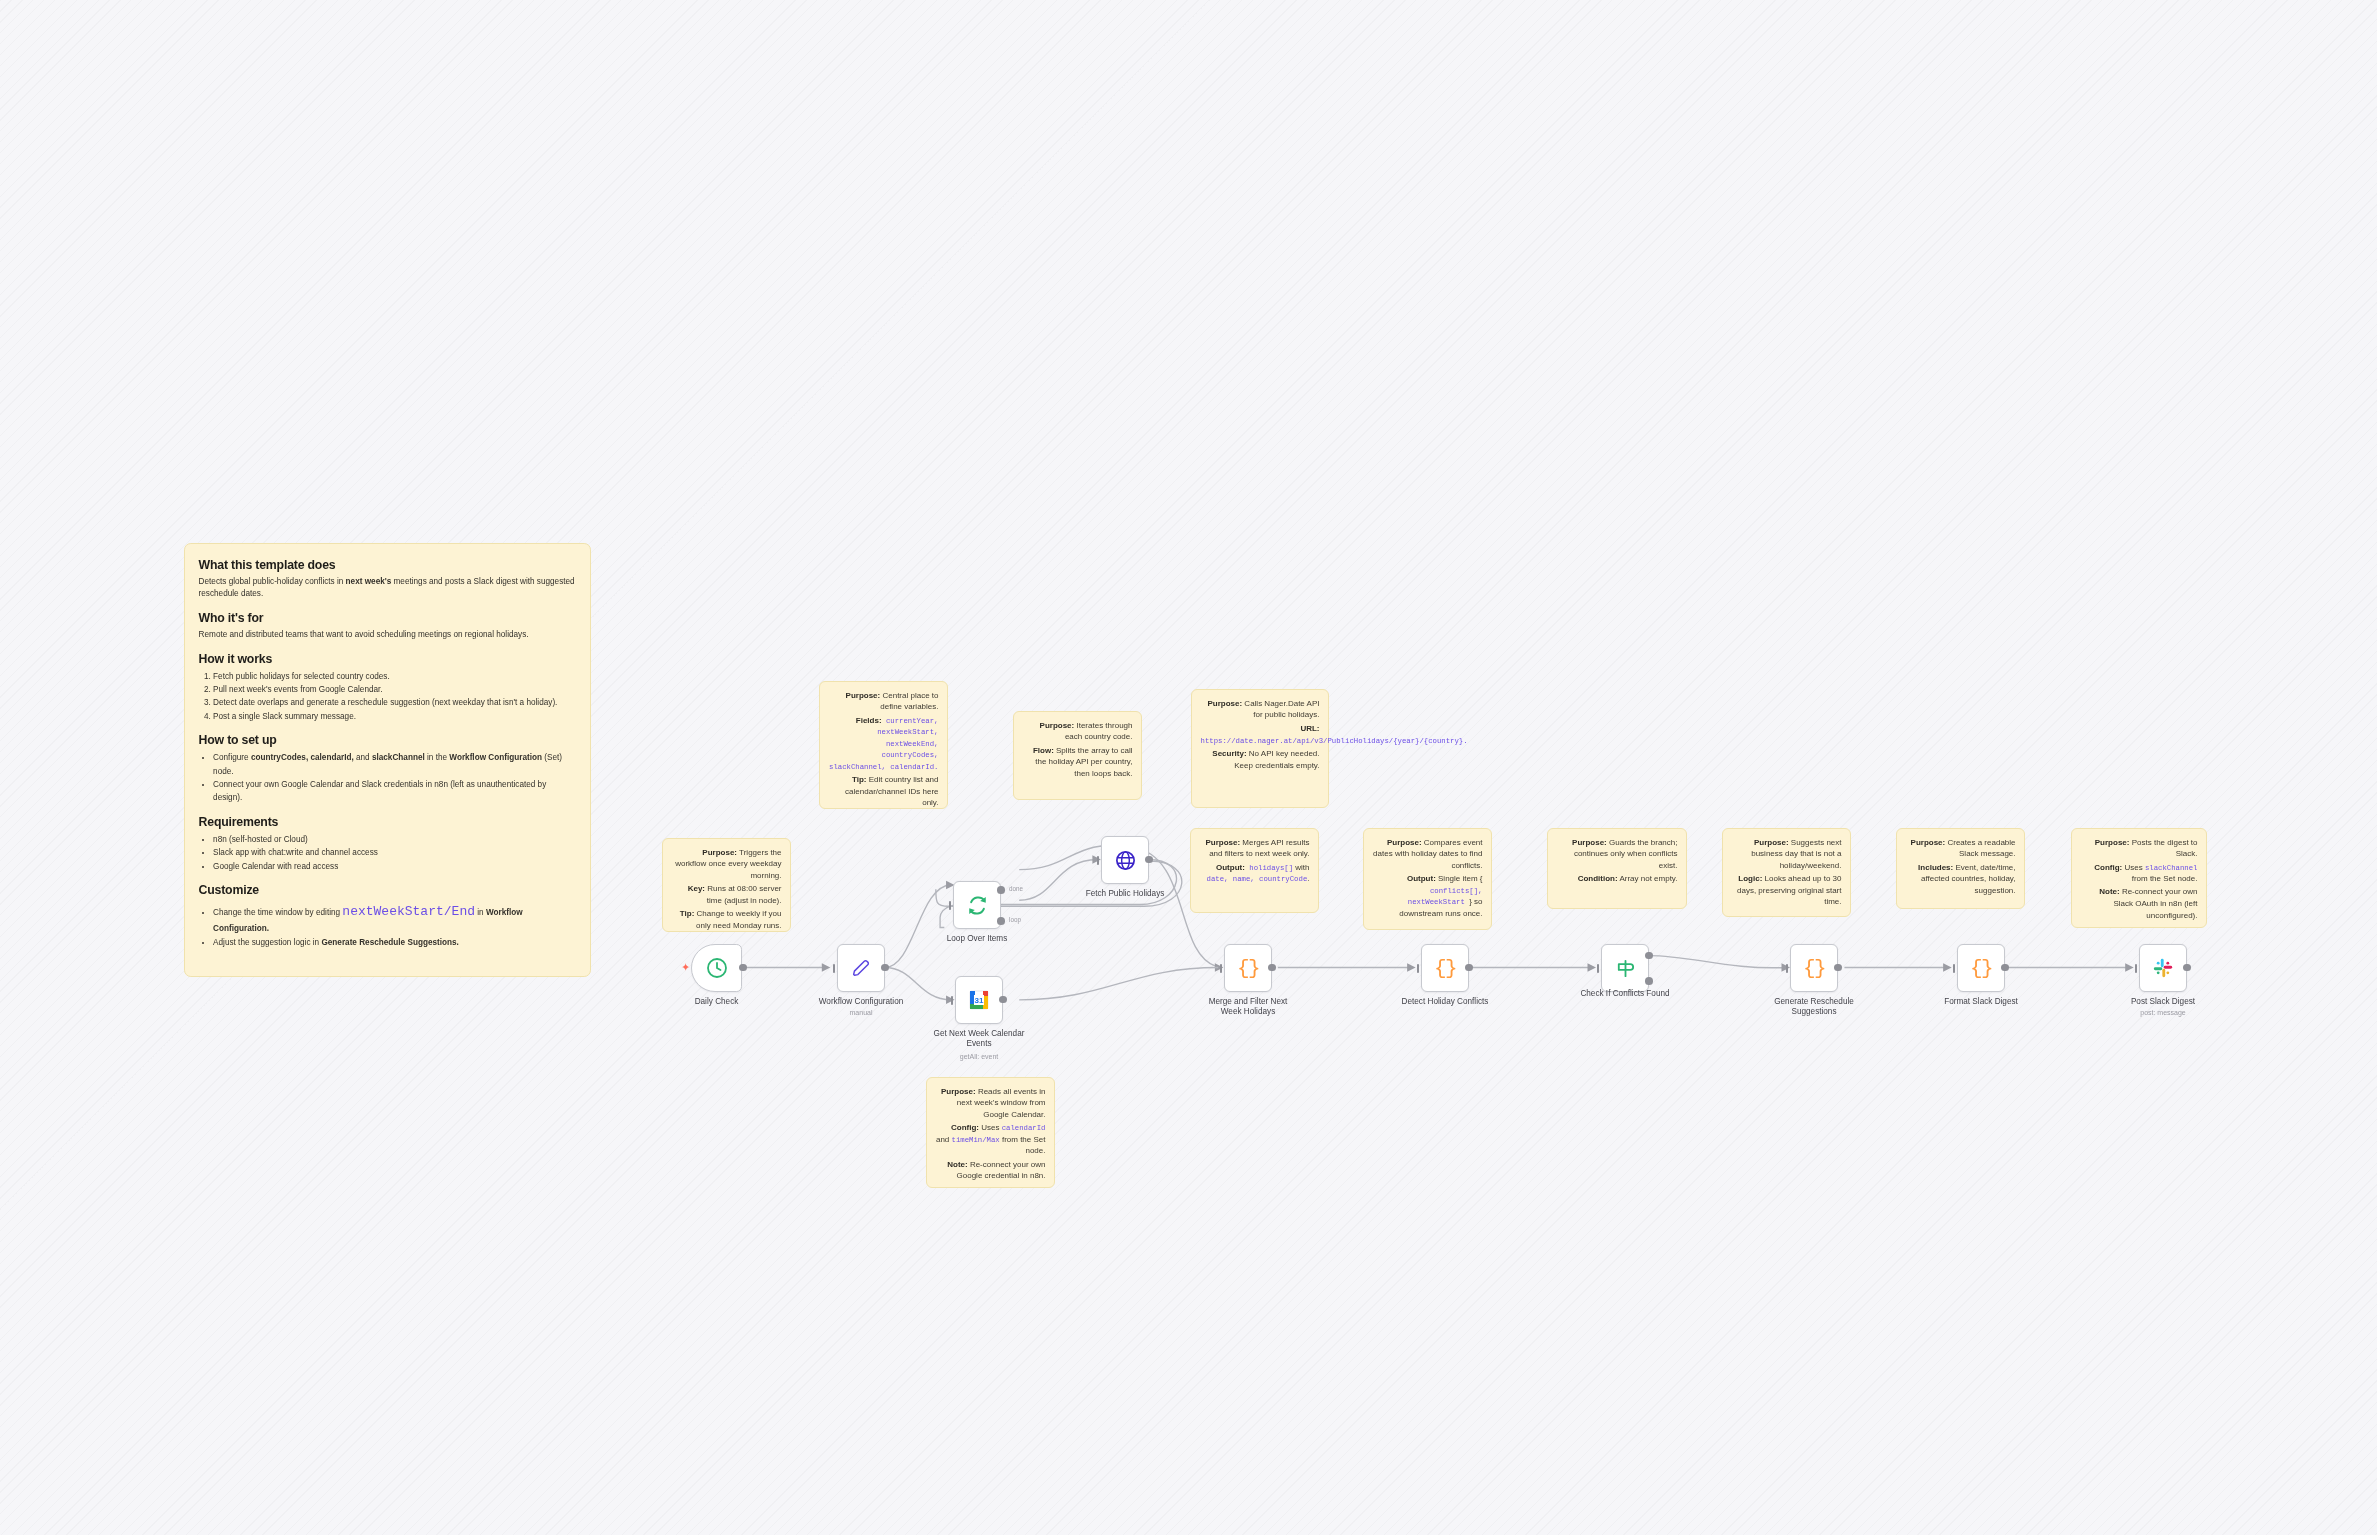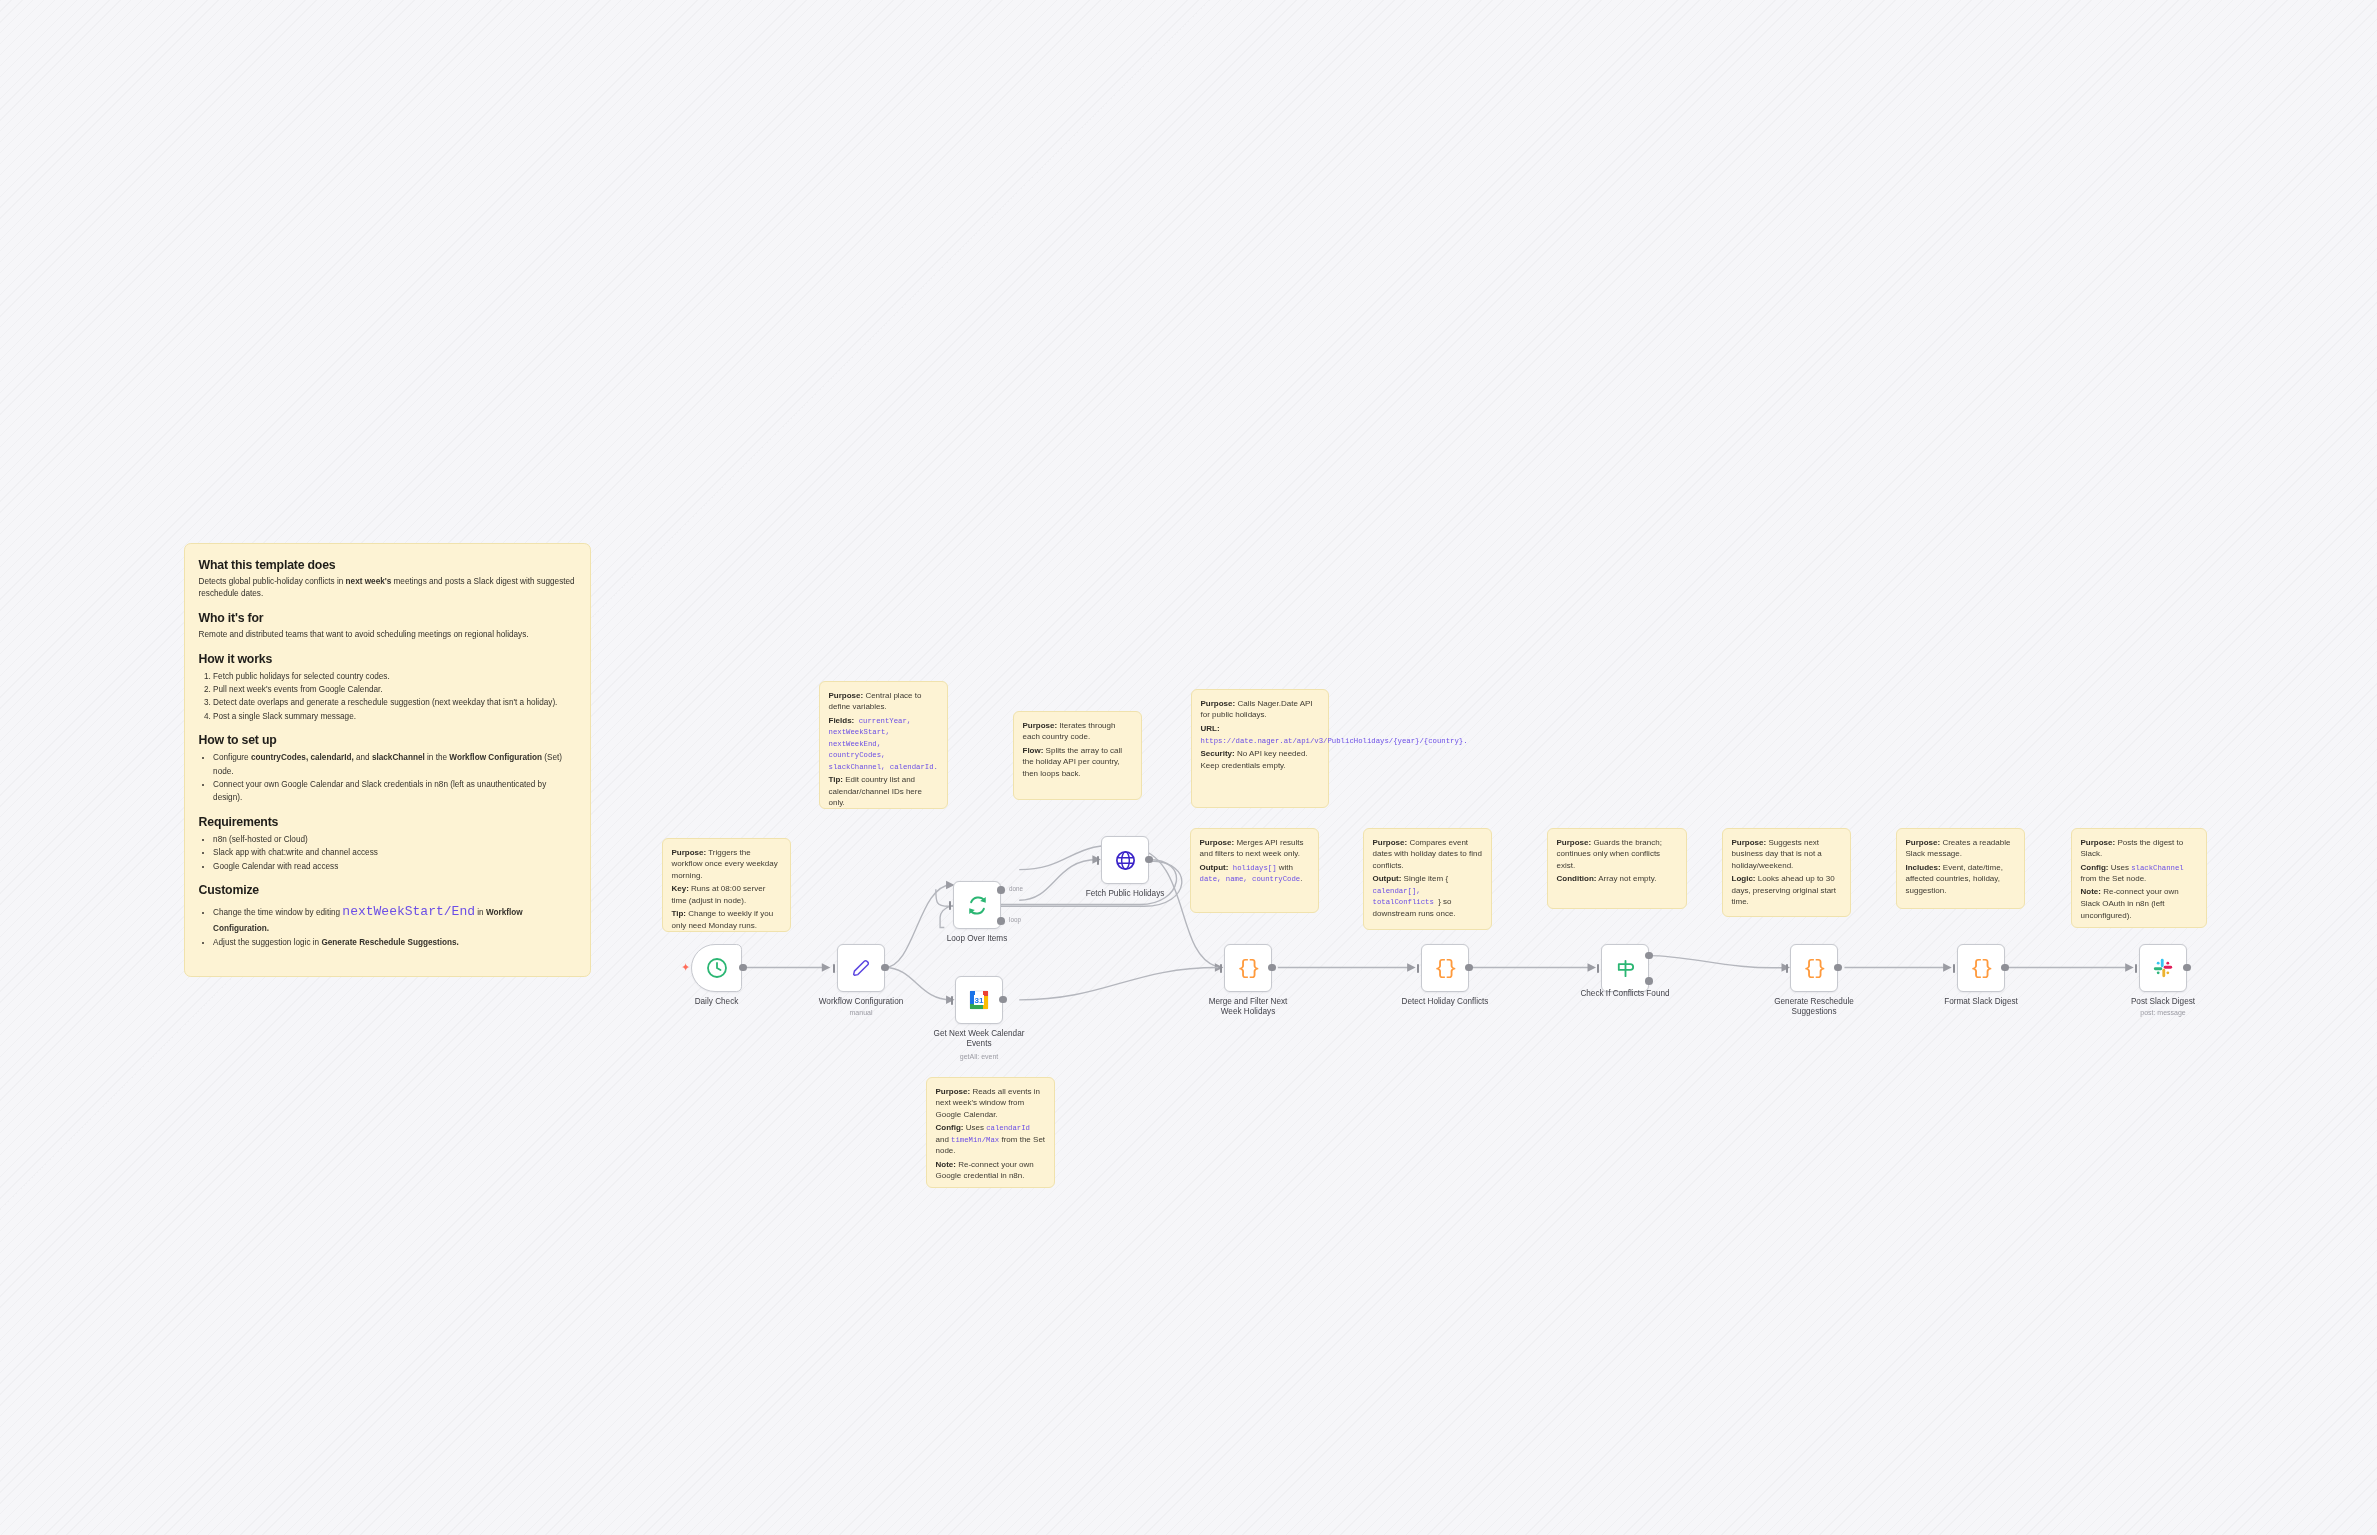--- a/index.html
+++ b/index.html
@@ -21,20 +21,21 @@
 
   
   .sticky{
     position:absolute;
     background:#fdf3d4;
     border:0.9px solid #f0e2ad;
     border-radius:6px;
     color:#3f3b32;
     box-sizing:border-box;
     line-height:1.45;
+    text-align:right;
   }
   .sticky.small{ font-size:8px; padding:7.7px 8.5px; }
   .sticky b{ font-weight:bold; color:#2f2c26; }
   .sticky .code{ color:#6b4ee6; font-family:"Liberation Mono", monospace; font-size:7.3px; }
   .sticky p{ margin:0 0 1.7px 0; }
 
   
   .docnote{
     position:absolute;
     left:184px;top:543px;width:407px;height:434px;
@@ -219,21 +220,21 @@
   <p><b>Security:</b><span> No API key needed. Keep credentials empty.</span></p>
 </div>
 
 <div class="sticky small" style="left:1190px;top:828px;width:129px;height:85px;">
   <p><b>Purpose:</b><span> Merges API results and filters to next week only.</span></p>
   <p><b>Output:</b><span class="code"> holidays[]</span><span> with </span><span class="code">date, name, countryCode</span><span>.</span></p>
 </div>
 
 <div class="sticky small" style="left:1363px;top:828px;width:129px;height:102px;">
   <p><b>Purpose:</b><span> Compares event dates with holiday dates to find conflicts.</span></p>
-  <p><b>Output:</b><span> Single item {</span><span class="code"> calendar[], totalConflicts </span><span>} so downstream runs once.</span></p>
+  <p><b>Output:</b><span> Single item {</span><span class="code"> conflicts[], nextWeekStart </span><span>} so downstream runs once.</span></p>
 </div>
 
 <div class="sticky small" style="left:1547px;top:828px;width:140px;height:81px;">
   <p><b>Purpose:</b><span> Guards the branch; continues only when conflicts exist.</span></p>
   <p><b>Condition:</b><span> Array not empty.</span></p>
 </div>
 
 <div class="sticky small" style="left:1722px;top:828px;width:129px;height:89px;">
   <p><b>Purpose:</b><span> Suggests next business day that is not a holiday/weekend.</span></p>
   <p><b>Logic:</b><span> Looks ahead up to 30 days, preserving original start time.</span></p>

